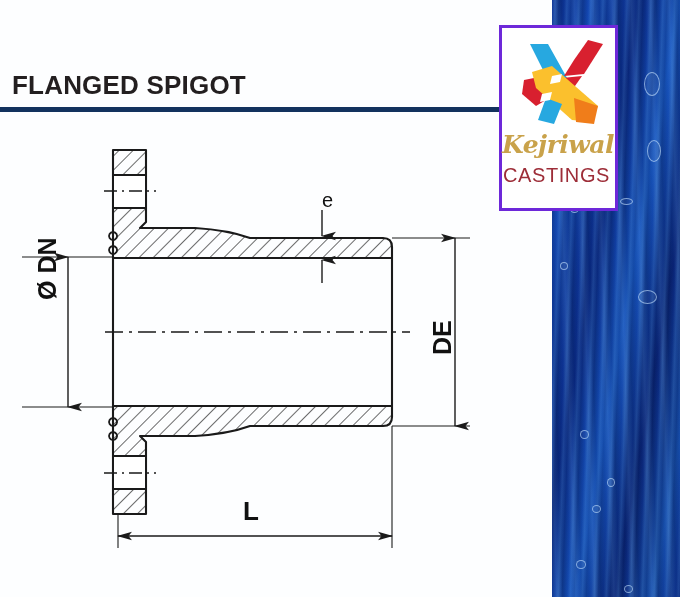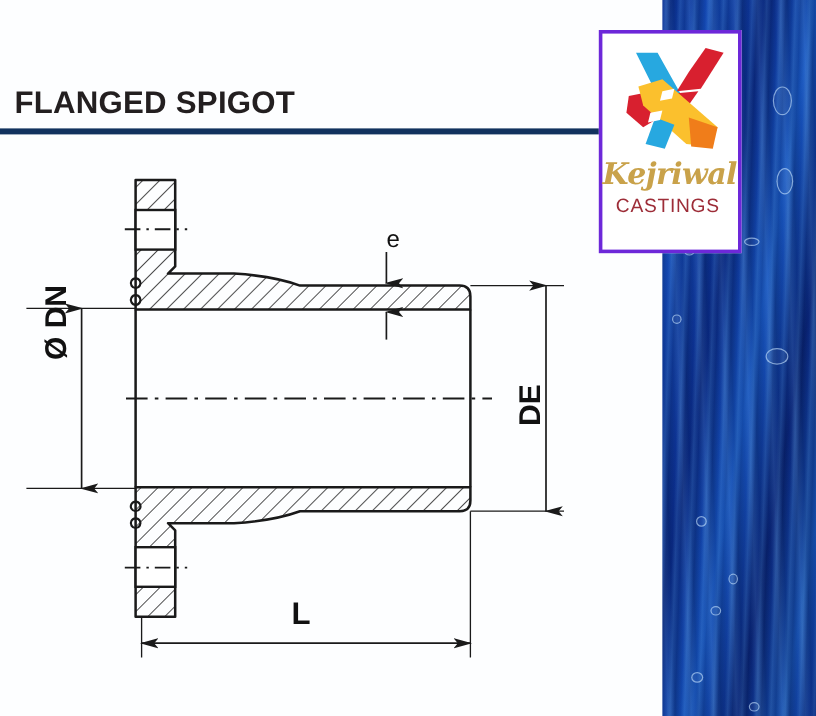--- a/index.html
+++ b/index.html
@@ -71,21 +71,21 @@
     letter-spacing: -0.5px;
     line-height: 1;
   }
   #logo-castings {
     position: absolute;
     left: 0;
     top: 136px;
     width: 109px;
     text-align: center;
     font-family: "Liberation Sans", sans-serif;
-    font-size: 16px;
+    font-size: 20px;
     letter-spacing: 0.6px;
     color: #9d2d38;
   }
 
   
   #blue-panel {
     position: absolute;
     left: 552px;
     top: 0;
     width: 128px;

